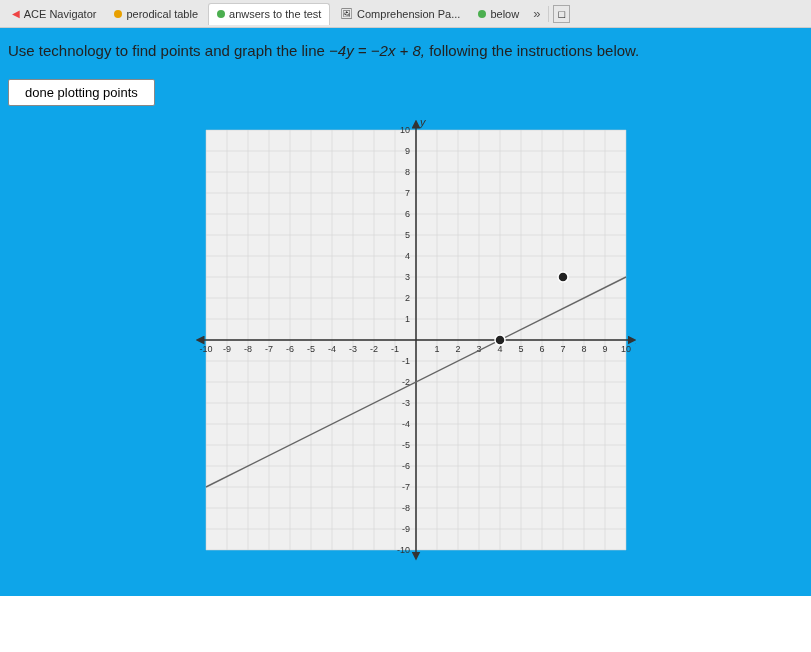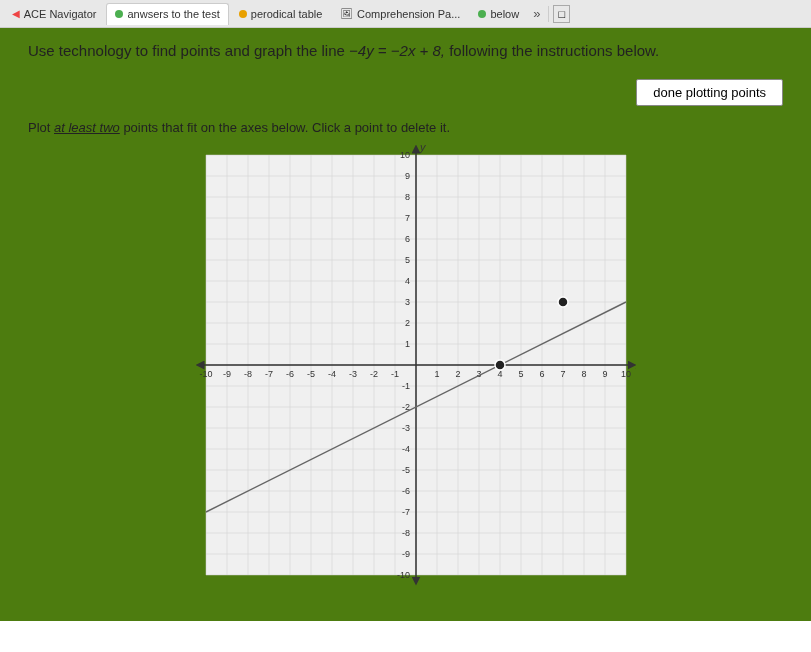--- a/index.html
+++ b/index.html
@@ -54,34 +54,34 @@
     }
     .tab-separator {
       width: 1px;
       height: 16px;
       background: #ccc;
       margin: 0 2px;
     }
 
     
     .main {
-      padding: 12px 28px;
-      background: #4d7c0f;
+      padding: 12px 8px;
+      background: #0ea5e9;
     }
 
     .instruction {
       font-size: 15px;
       color: #222;
       line-height: 1.5;
       margin-bottom: 16px;
     }
 
     .button-area {
       display: flex;
-      justify-content: flex-end;
+      justify-content: flex-start;
       margin-bottom: 14px;
     }
 
     .done-btn {
       border: 1px solid #888;
       background: #fff;
       padding: 5px 16px;
       font-size: 13px;
       cursor: pointer;
       border-radius: 2px;
@@ -110,27 +110,27 @@
     }
   </style>
 </head>
 <body>
 
 <div class="tab-bar">
   <div class="tab">
     <span style="font-size:10px; color:#e44;">◀</span>
     <span>ACE Navigator</span>
   </div>
+  <div class="tab">
+    <span class="tab-dot" style="background:#e8a000;"></span>
+    <span>perodical table</span>
+  </div>
   <div class="tab active">
     <span class="tab-dot" style="background:#4caf50;"></span>
     <span>anwsers to the test</span>
-  </div>
-  <div class="tab">
-    <span class="tab-dot" style="background:#e8a000;"></span>
-    <span>perodical table</span>
   </div>
   <div class="tab">
     <span style="font-size:10px;">🖼</span>
     <span>Comprehension Pa...</span>
   </div>
   <div class="tab">
     <span class="tab-dot" style="background:#4caf50;"></span>
     <span>below</span>
   </div>
   <span class="tab-arrow">»</span>
@@ -141,23 +141,20 @@
 <div class="main">
 
   <div class="instruction">
     <span>Use technology to find points and graph the line </span><span style="font-style:italic;">−4<em>y</em> = −2<em>x</em> + 8,</span><span> following the instructions below.</span>
   </div>
 
   <div class="button-area">
     <button class="done-btn">done plotting points</button>
   </div>
 
-  <div class="plot-instruction">
-    <span>Plot </span><em>at least two</em><span> points that fit on the axes below. Click a point to delete it.</span>
-  </div>
 
   <div class="graph-container">
     <div class="graph-svg-wrapper">
       <svg width="460" height="460" style="cursor:crosshair;">
         <defs>
           <marker id="arrowhead" markerWidth="6" markerHeight="6" refX="3" refY="3" orient="auto">
             <polygon points="0 0, 6 3, 0 6" fill="#333"></polygon>
           </marker>
           <marker id="arrowhead-rev" markerWidth="6" markerHeight="6" refX="3" refY="3" orient="auto-start-reverse">
             <polygon points="0 0, 6 3, 0 6" fill="#333"></polygon>

